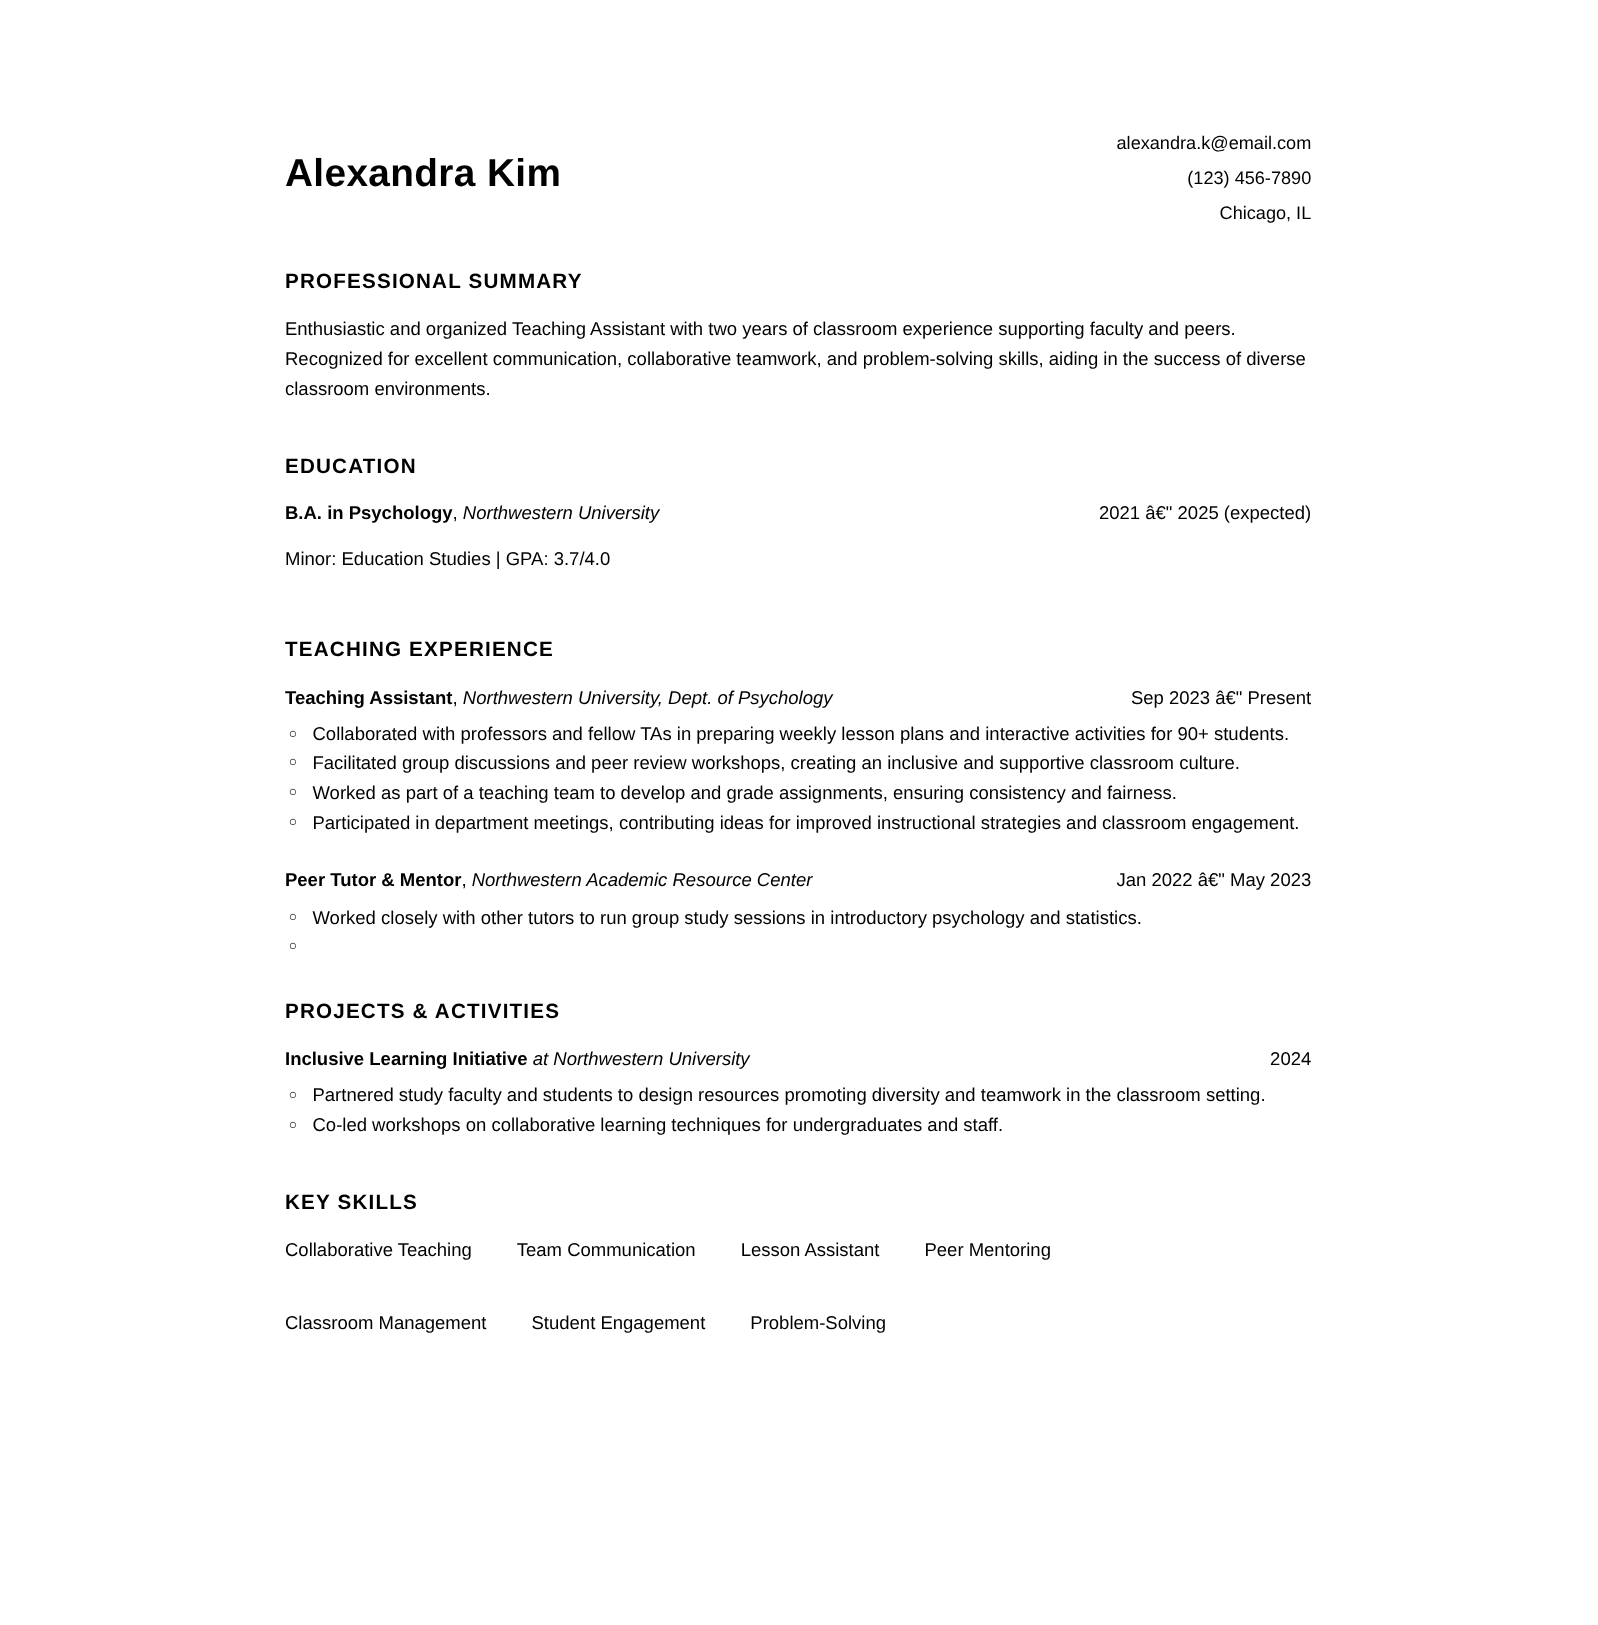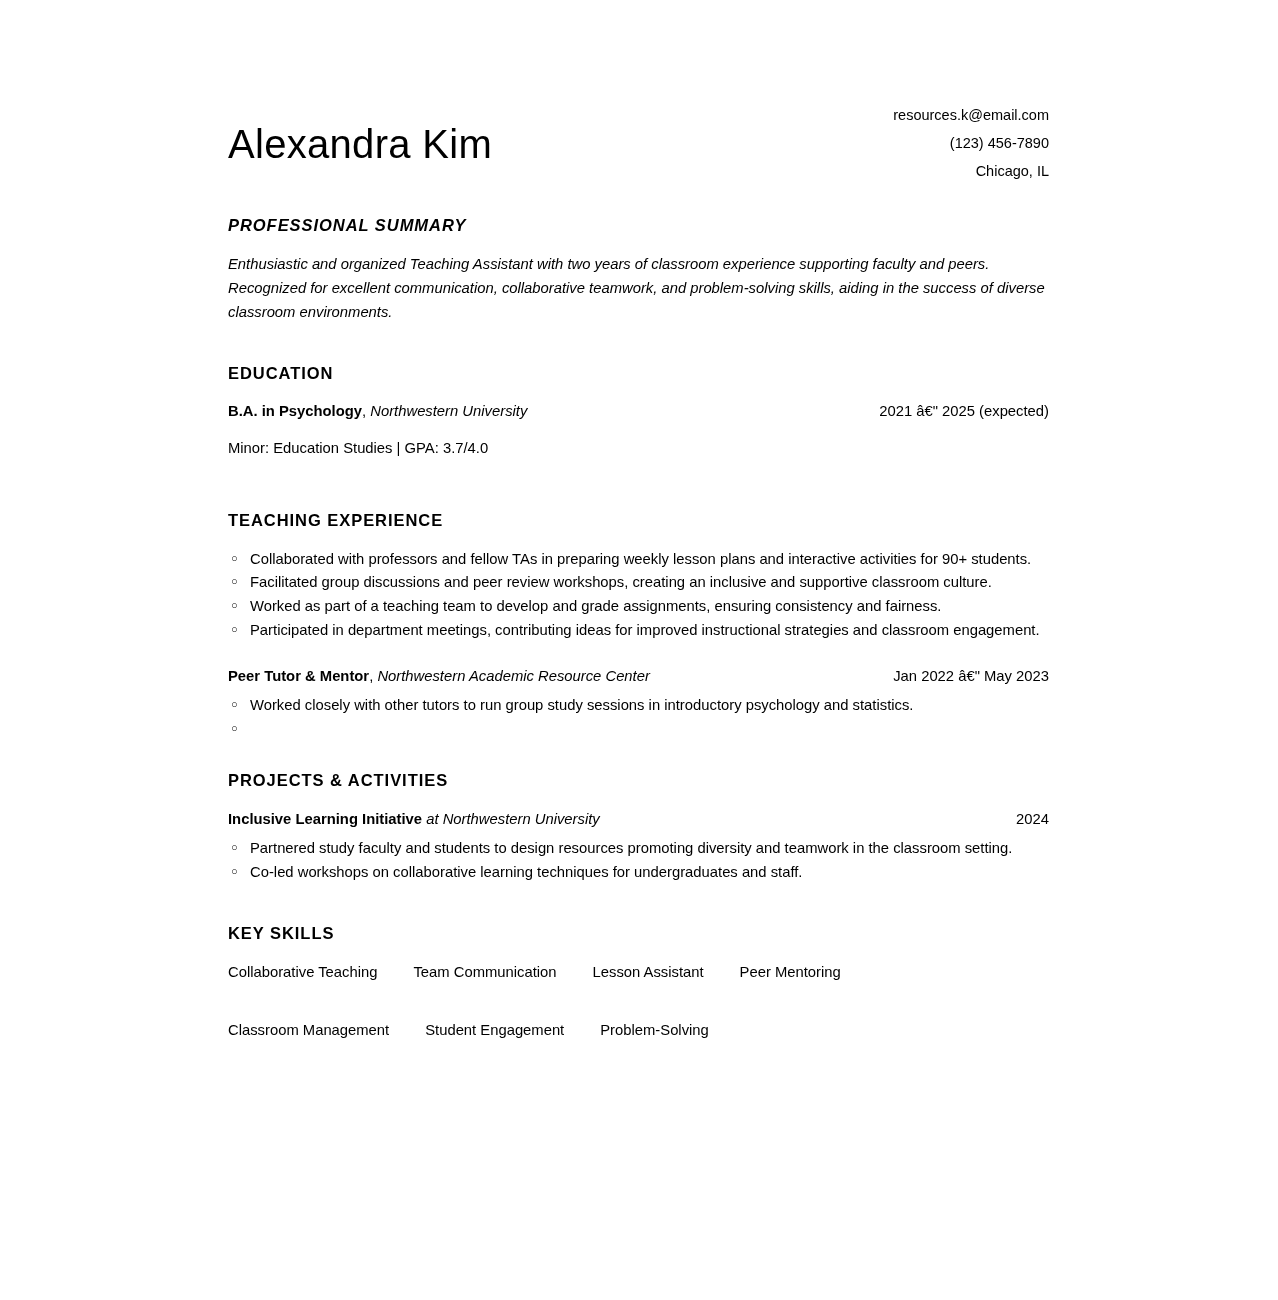--- a/index.html
+++ b/index.html
@@ -29,22 +29,22 @@
   }
 
   
   .header {
     display: flex;
     align-items: flex-start;
     justify-content: space-between;
     margin-bottom: 30px;
   }
   .name {
-    font-size: 40px;
-    font-weight: normal;
+    font-size: 31px;
+    font-weight: bold;
     letter-spacing: 0.3px;
     line-height: 1.2;
     margin: 22px 16px 0 0;
     white-space: nowrap;
   }
   .contact {
     text-align: right;
     font-size: 14.5px;
     line-height: 1.93;
     padding-top: 4px;
@@ -55,21 +55,21 @@
   
   .section { margin-bottom: 0; }
   .section-title {
     font-size: 16.5px;
     font-weight: bold;
     letter-spacing: 0.95px;
     text-transform: uppercase;
     margin: 0 0 17px 0;
     line-height: 1.2;
   }
-  .sec-summary { margin-top: 16px; font-style: italic; }
+  .sec-summary { margin-top: 16px; }
   .sec-education { margin-top: 39px; }
   .sec-experience { margin-top: 52px; }
   .sec-projects { margin-top: 54px; }
   .sec-skills { margin-top: 41px; }
 
   .summary-text {
     font-size: 14.8px;
     line-height: 1.62;
     margin: 0;
     max-width: 821px;
@@ -139,21 +139,21 @@
 </style>
 </head>
 <body>
 
 <div class="page">
   <div class="doc">
 
     <div class="header">
       <h1 class="name">Alexandra Kim</h1>
       <div class="contact">
-        <span class="contact-line">resources.k@email.com</span>
+        <span class="contact-line">alexandra.k@email.com</span>
         <span class="contact-line">(123) 456-7890</span>
         <span class="contact-line">Chicago, IL</span>
       </div>
     </div>
 
     <div class="section sec-summary">
       <h2 class="section-title">PROFESSIONAL SUMMARY</h2>
       <p class="summary-text">Enthusiastic and organized Teaching Assistant with two years of classroom experience supporting faculty and peers. Recognized for excellent communication, collaborative teamwork, and problem-solving skills, aiding in the success of diverse classroom environments.</p>
     </div>
 
@@ -168,20 +168,26 @@
           <div class="entry-date">2021 â€" 2025 (expected)</div>
         </div>
         <div class="entry-sub">Minor: Education Studies | GPA: 3.7/4.0</div>
       </div>
     </div>
 
     <div class="section sec-experience">
       <h2 class="section-title">TEACHING EXPERIENCE</h2>
 
       <div class="entry">
+        <div class="entry-head">
+          <div class="entry-left">
+            <span class="entry-title">Teaching Assistant</span><span class="entry-sep">, </span><span class="entry-org">Northwestern University, Dept. of Psychology</span>
+          </div>
+          <div class="entry-date">Sep 2023 â€" Present</div>
+        </div>
         <ul class="bullets">
           <li><span class="marker">○</span><span>Collaborated with professors and fellow TAs in preparing weekly lesson plans and interactive activities for 90+ students.</span></li>
           <li><span class="marker">○</span><span>Facilitated group discussions and peer review workshops, creating an inclusive and supportive classroom culture.</span></li>
           <li><span class="marker">○</span><span>Worked as part of a teaching team to develop and grade assignments, ensuring consistency and fairness.</span></li>
           <li><span class="marker">○</span><span>Participated in department meetings, contributing ideas for improved instructional strategies and classroom engagement.</span></li>
         </ul>
       </div>
 
       <div class="entry">
         <div class="entry-head">

